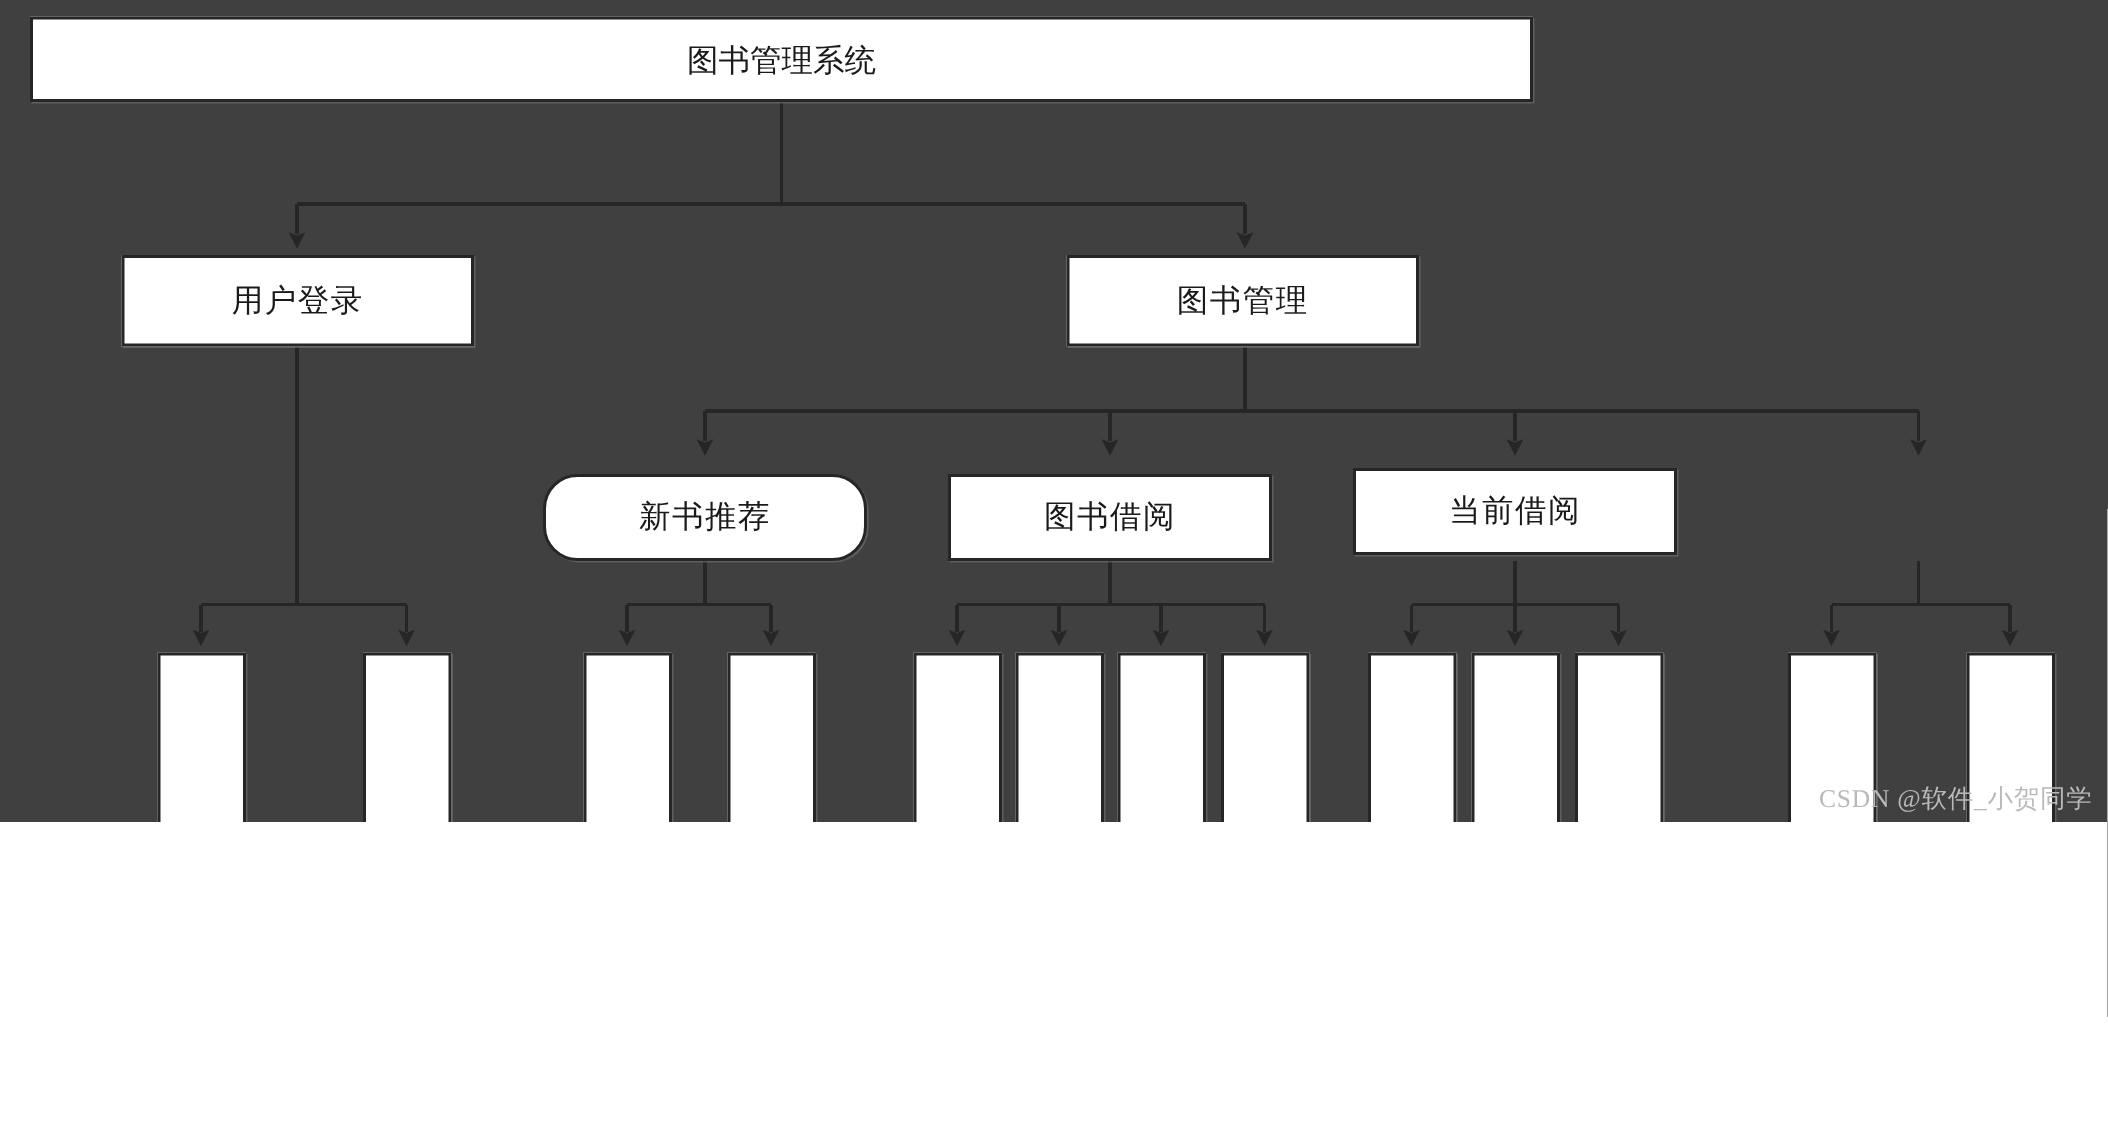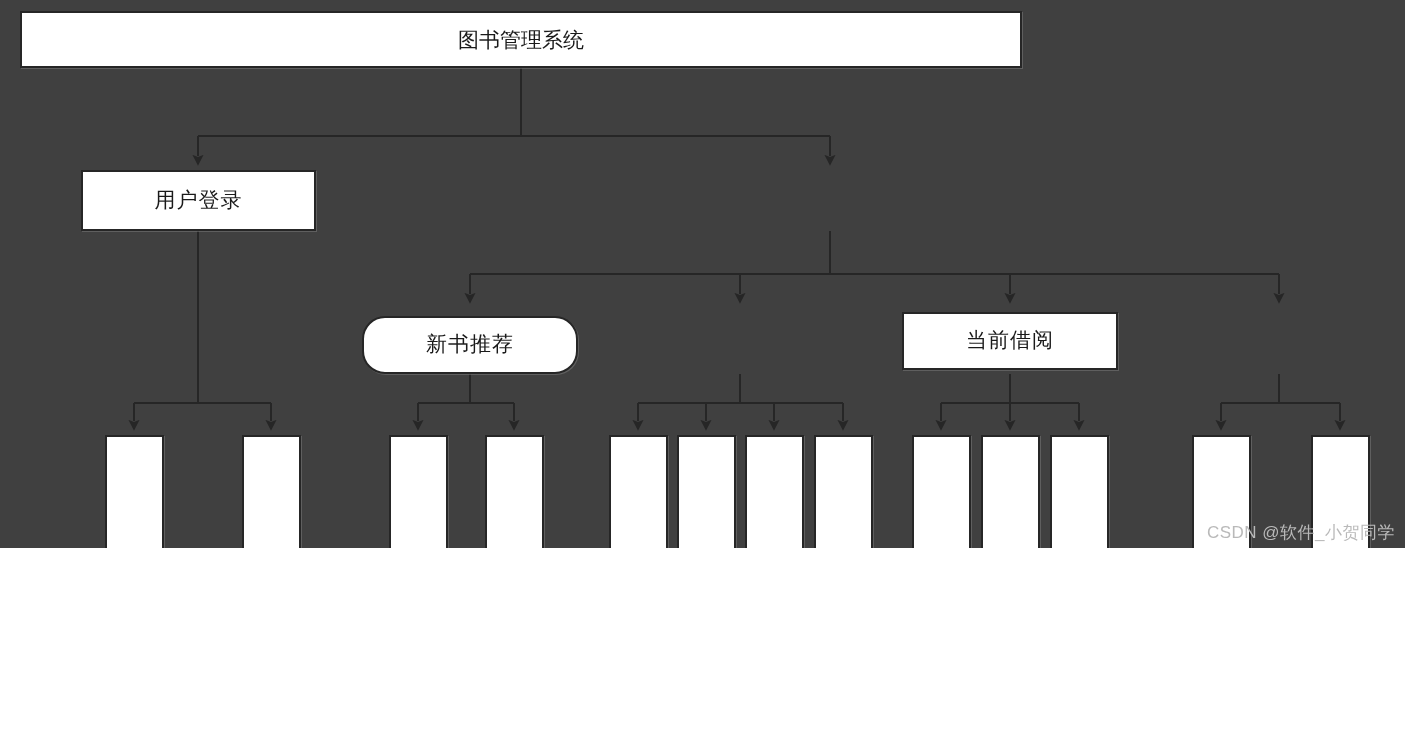--- a/index.html
+++ b/index.html
@@ -65,21 +65,21 @@
     white-space: nowrap;
   }
   #watermark {
     position: absolute;
     right: 10px;
     bottom: 4px;
     font-size: 17px;
     color: #b9b9b9;
     letter-spacing: 0.5px;
     white-space: nowrap;
-    font-family: Liberation Sans, sans-serif;
+    font-family: Liberation Serif, serif;
     margin-top: 29px;
   }
 </style>
 </head>
 <body>
 
 <div id="canvas">
 
   <svg id="wires" viewBox="0 0 1405 747">
     <defs>
@@ -133,25 +133,31 @@
   </svg>
 
   <div class="node root" style="left:20px; top:11px; width:1002px; height:57px;">
     <span class="hlabel">图书管理系统</span>
   </div>
 
   <div class="node h" style="left:81px; top:170px; width:235px; height:61px;">
     <span class="hlabel">用户登录</span>
   </div>
 
+  <div class="node h" style="left:711px; top:170px; width:235px; height:61px;">
+    <span class="hlabel">图书管理</span>
+  </div>
 
   <div class="node h" style="left:362px; top:316px; width:216px; height:58px;border-radius:23px;">
     <span class="hlabel">新书推荐</span>
   </div>
 
+  <div class="node h" style="left:632px; top:316px; width:216px; height:58px;">
+    <span class="hlabel">图书借阅</span>
+  </div>
 
   <div class="node h" style="left:902px; top:312px; width:216px; height:58px;">
     <span class="hlabel">当前借阅</span>
   </div>
 
 
   <div class="node v" style="left:105px; top:435px; width:59px; height:298px;">
     <span class="vlabel">用户登录</span>
   </div>
 

